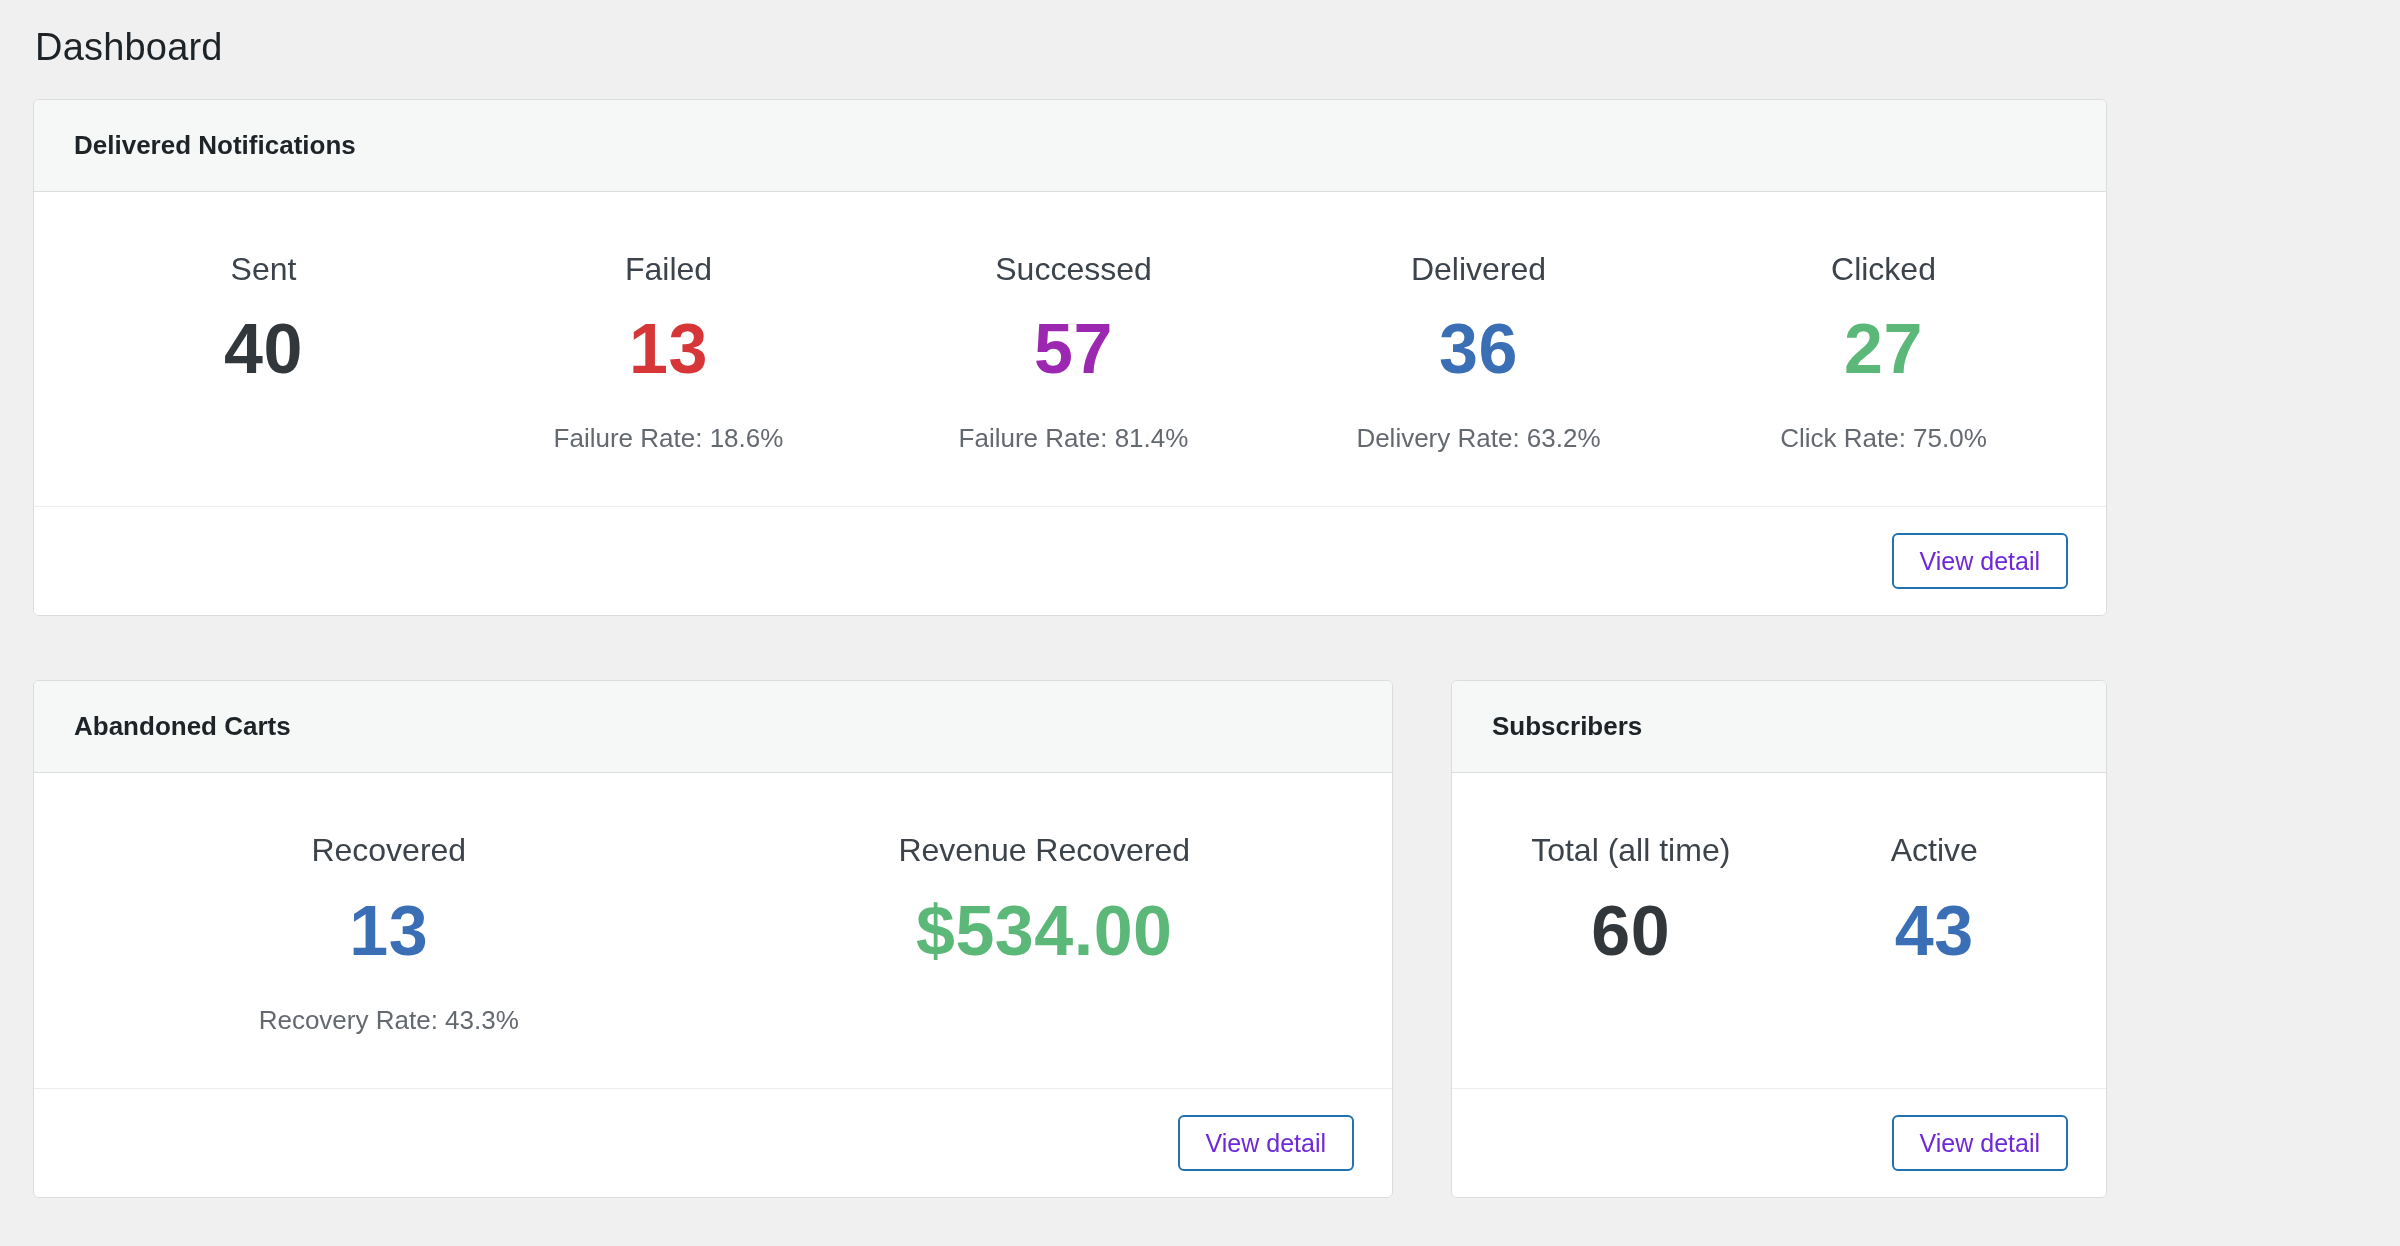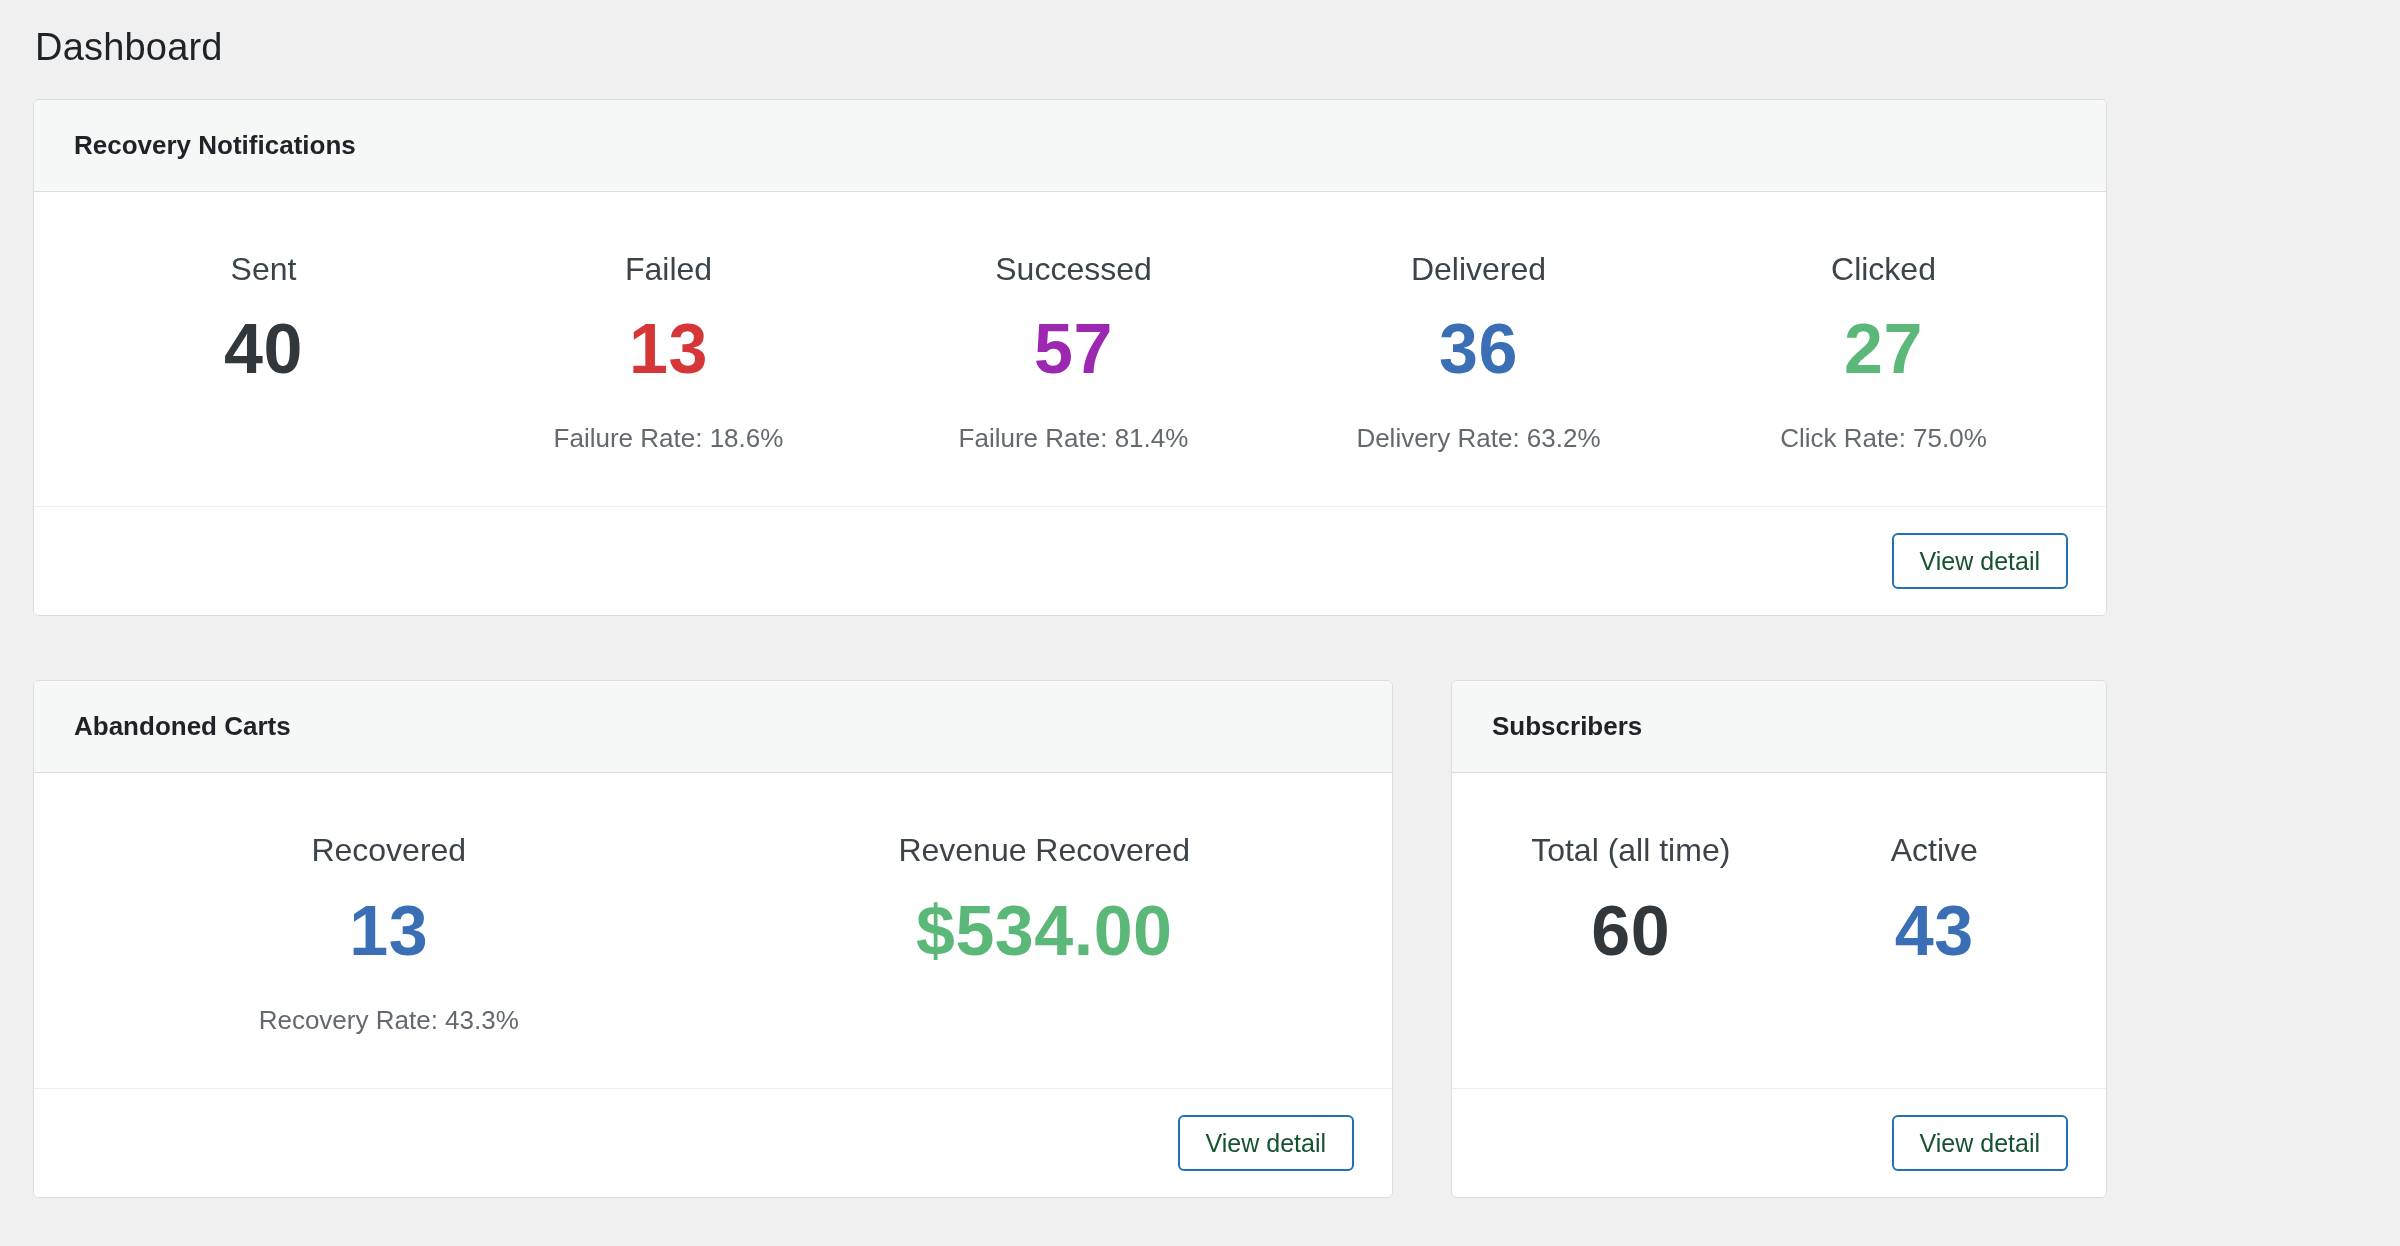--- a/index.html
+++ b/index.html
@@ -72,21 +72,21 @@
     border-top: 1px solid #eceef0;
     padding: 26px 38px;
     display: flex;
     justify-content: flex-end;
     background: #ffffff;
   }
   .btn-view-detail {
     font-family: "Liberation Sans", sans-serif;
     font-size: 25px;
     font-weight: 500;
-    color: #14532d;
+    color: #6d28d9;
     background: #ffffff;
     border: 2px solid #2271b1;
     border-radius: 6px;
     padding: 11px 26px;
     cursor: pointer;
     line-height: 1.2;
   }
   .cards-row {
     display: flex;
     gap: 58px;
@@ -97,21 +97,21 @@
 </style>
 </head>
 <body>
 
 <div class="page">
 
   <h1 class="page-title">Dashboard</h1>
 
   <section class="card">
     <header class="card-header">
-      <h2 class="card-title">Recovery Notifications</h2>
+      <h2 class="card-title">Delivered Notifications</h2>
     </header>
     <div class="stats-row">
       <div class="stat">
         <div class="stat-label">Sent</div>
         <div class="stat-value" style="color: rgb(50, 55, 60);">40</div>
         <div class="stat-rate"></div>
       </div>
       <div class="stat">
         <div class="stat-label">Failed</div>
         <div class="stat-value" style="color: rgb(214, 54, 56);">13</div>

